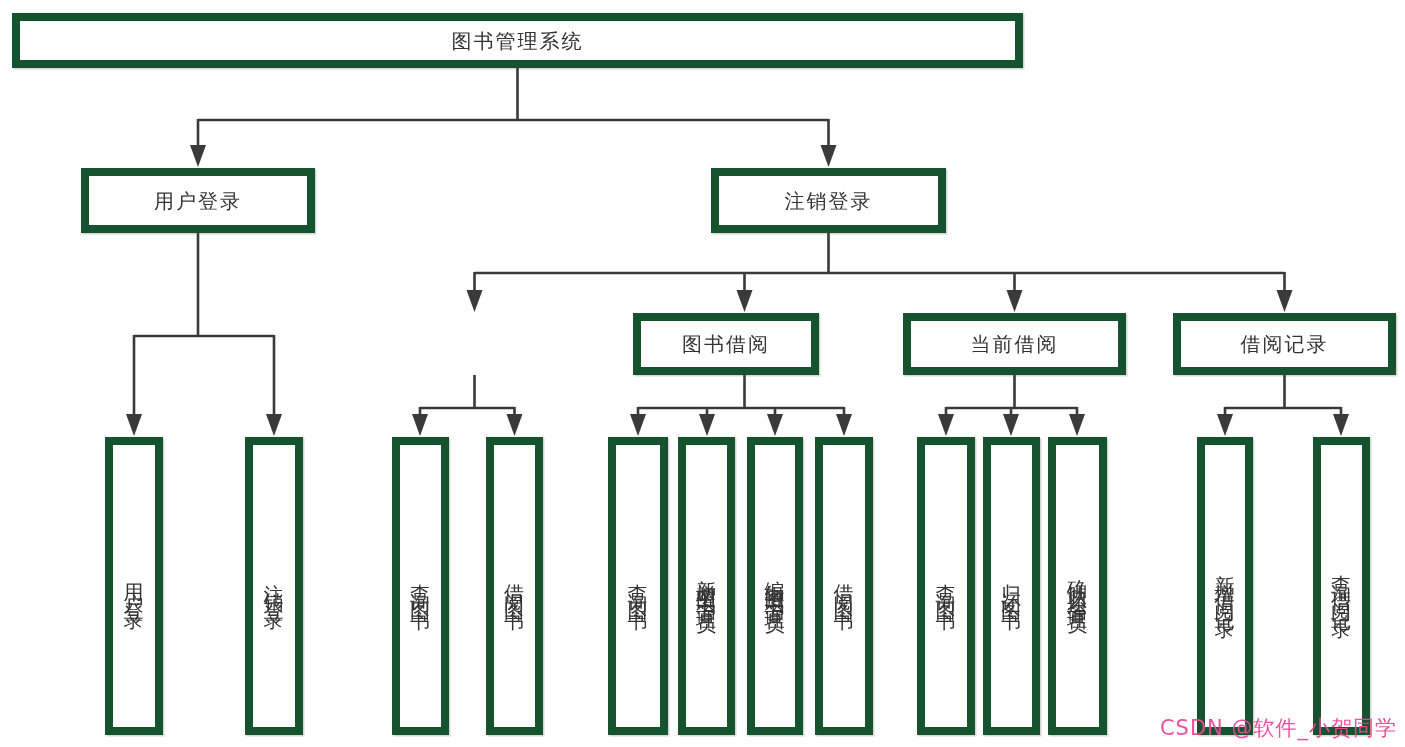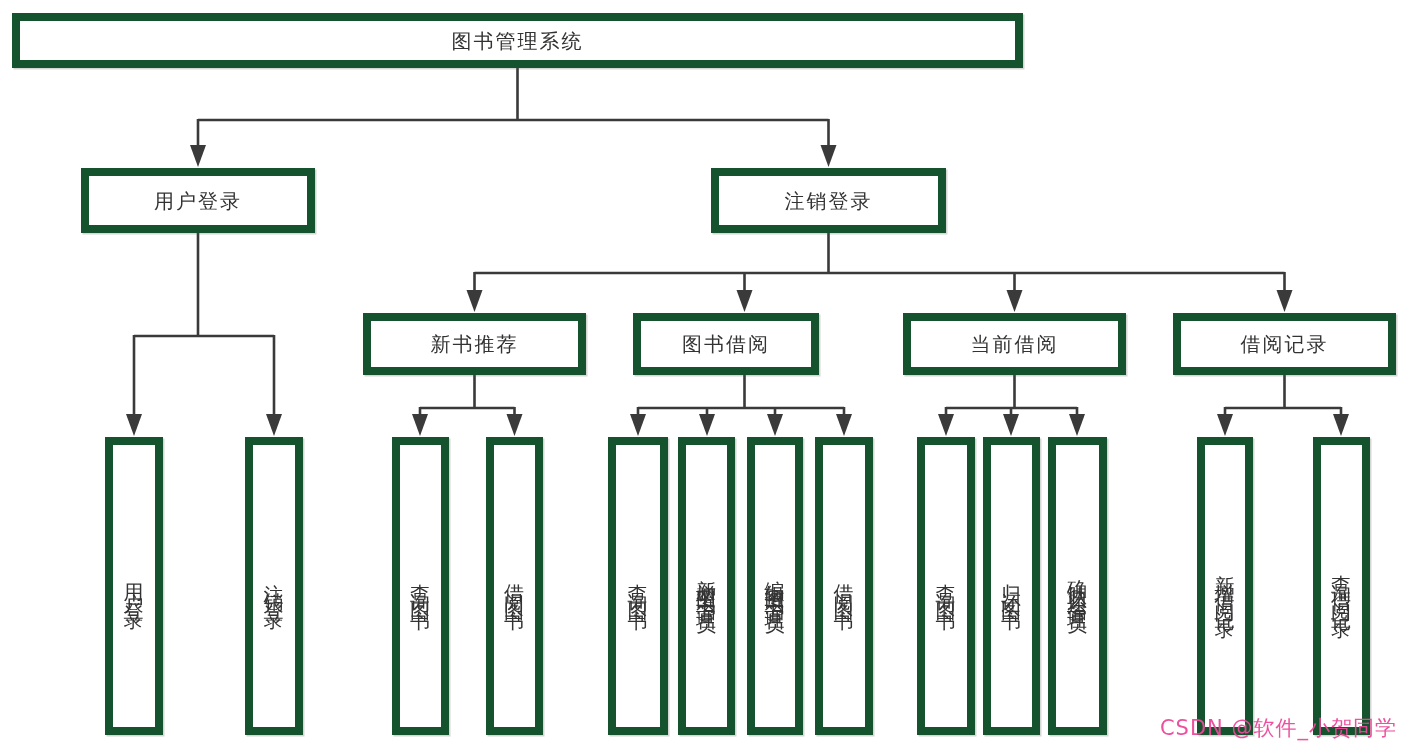--- a/index.html
+++ b/index.html
@@ -100,21 +100,20 @@
       <polygon points="1217,414 1233,414 1225,436"></polygon>
       <polygon points="1333,414 1349,414 1341,436"></polygon>
     </g>
   </svg>
 
   <div class="box" style="left:12px; top:13px; width:1011px; height:55px;">图书管理系统</div>
 
   <div class="box" style="left:81px; top:168px; width:234px; height:65px;">用户登录</div>
   <div class="box" style="left:711px; top:168px; width:235px; height:65px;">注销登录</div>
 
-  <div class="box" style="left:363px; top:313px; width:223px; height:62px;">新书推荐</div>
   <div class="box" style="left:633px; top:313px; width:186px; height:62px;">图书借阅</div>
   <div class="box" style="left:903px; top:313px; width:223px; height:62px;">当前借阅</div>
   <div class="box" style="left:1173px; top:313px; width:223px; height:62px;">借阅记录</div>
 
   <div class="box v-box" style="left:105px; top:437px; width:58px; height:298px;">用户登录</div>
   <div class="box v-box" style="left:245px; top:437px; width:58px; height:298px;">注销登录</div>
 
   <div class="box v-box" style="left:392px; top:437px; width:57px; height:298px;">查询图书</div>
   <div class="box v-box" style="left:486px; top:437px; width:57px; height:298px;">借阅图书</div>
 

